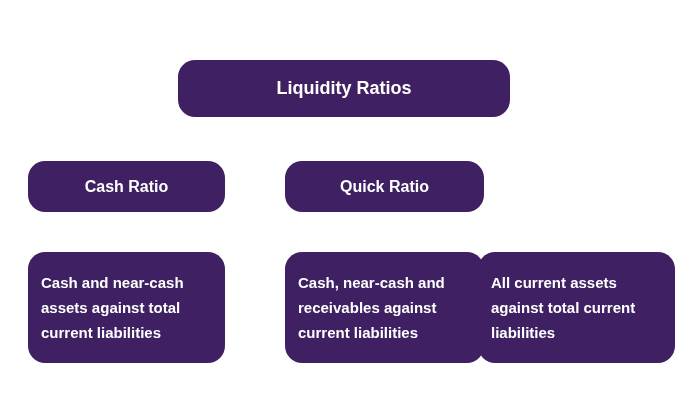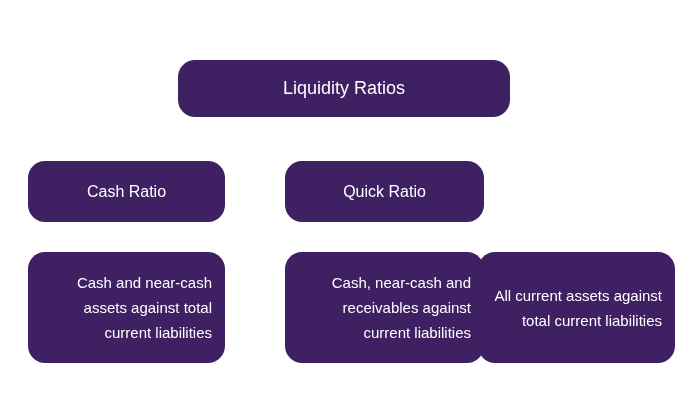--- a/index.html
+++ b/index.html
@@ -16,34 +16,34 @@
     overflow: hidden;
   }
   .box {
     position: absolute;
     background: var(--box-color, #3E2063);
     color: var(--text-color, #ffffff);
     border-radius: 17px;
     display: flex;
     align-items: center;
     justify-content: center;
-    text-align: right;
-    font-weight: normal;
+    text-align: left;
+    font-weight: bold;
     box-sizing: border-box;
   }
   .title-box {
     left: 178px;
     top: 60px;
     width: 332px;
     height: 57px;
     font-size: 18px;
   }
   .label-box {
     top: 161px;
-    height: 61px;
+    height: 51px;
     font-size: 16px;
   }
   .desc-box {
     top: 252px;
     height: 111px;
     font-size: 15px;
     line-height: 25px;
     padding: 18px 13px;
   }
   .col-1 { left: 28px;  width: 197px; }

